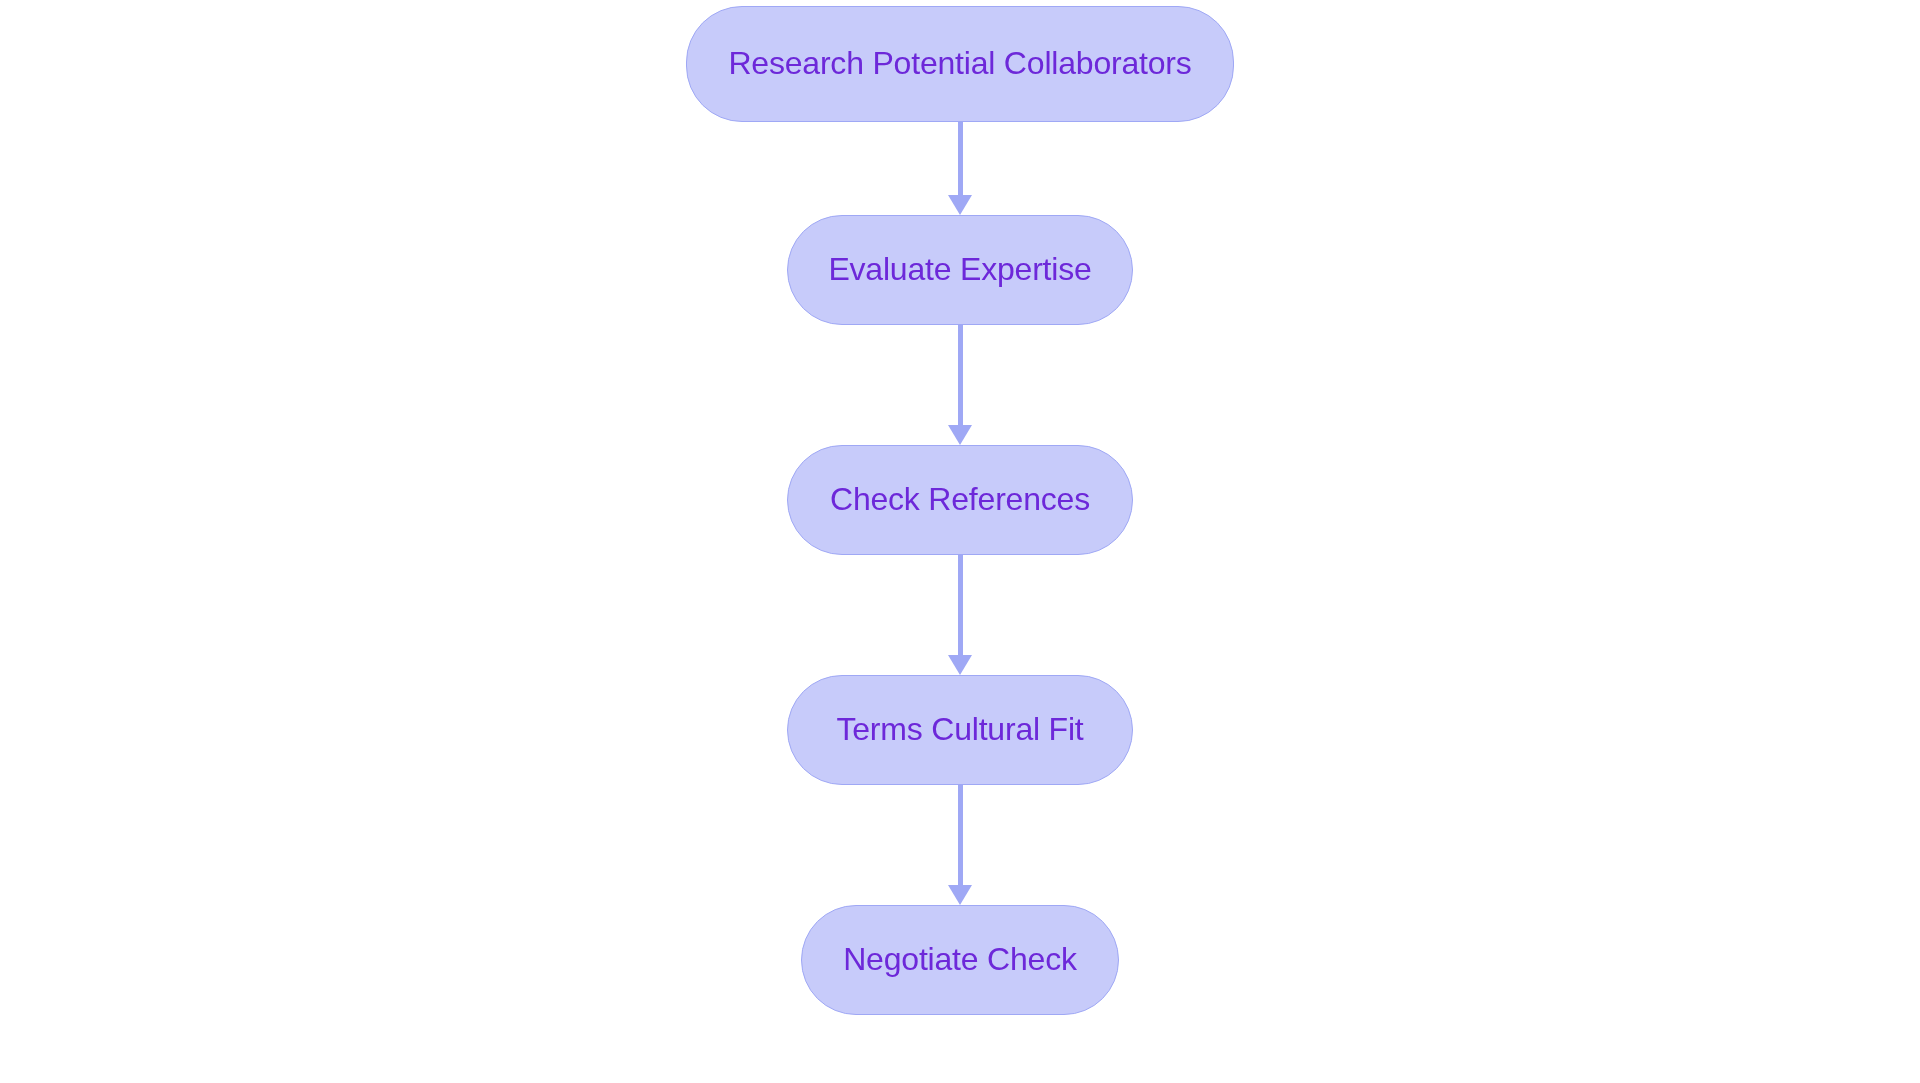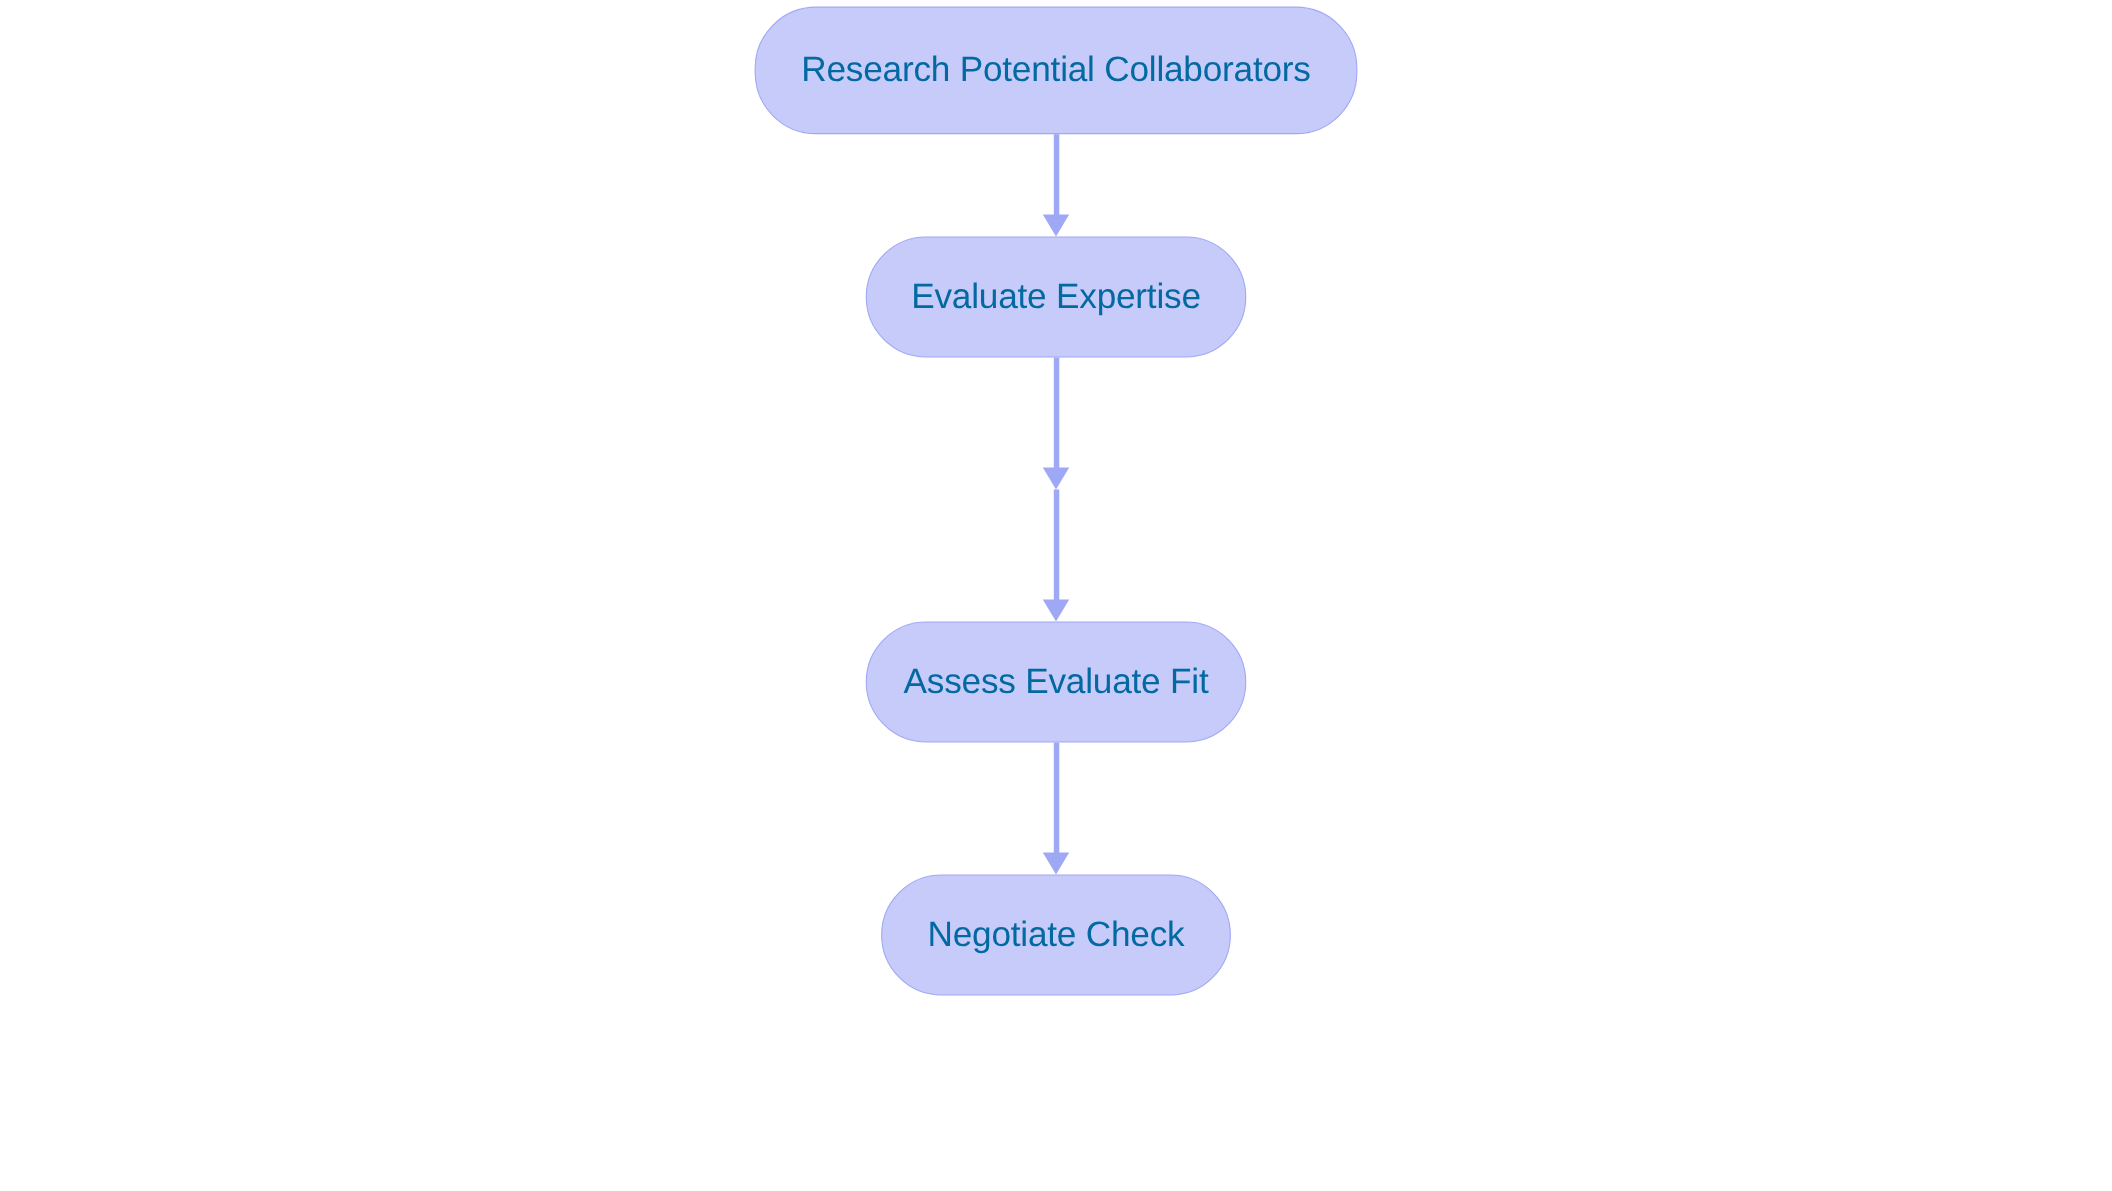--- a/index.html
+++ b/index.html
@@ -28,21 +28,21 @@
     height: 1083px;
     display: flex;
     flex-direction: column;
     align-items: center;
   }
   .node {
     box-sizing: border-box;
     background: #c7cbfa;
     border: 1.6px solid #9fa8f5;
     border-radius: 56px;
-    color: #0369a1;
+    color: #6d28d9;
     display: flex;
     align-items: center;
     justify-content: center;
     font-family: "Liberation Sans", sans-serif;
     font-size: 32px;
     font-weight: 400;
     letter-spacing: -0.2px;
     white-space: nowrap;
     line-height: 1;
   }
@@ -100,28 +100,31 @@
 
     <div class="node n1">
       <span class="node-label">Evaluate Expertise</span>
     </div>
 
     <div class="connector c1">
       <div class="connector-line"></div>
       <div class="connector-arrow"></div>
     </div>
 
+    <div class="node n2">
+      <span class="node-label">Check References</span>
+    </div>
 
     <div class="connector c2">
       <div class="connector-line"></div>
       <div class="connector-arrow"></div>
     </div>
 
     <div class="node n3">
-      <span class="node-label">Assess Evaluate Fit</span>
+      <span class="node-label">Terms Cultural Fit</span>
     </div>
 
     <div class="connector c3">
       <div class="connector-line"></div>
       <div class="connector-arrow"></div>
     </div>
 
     <div class="node n4">
       <span class="node-label">Negotiate Check</span>
     </div>

